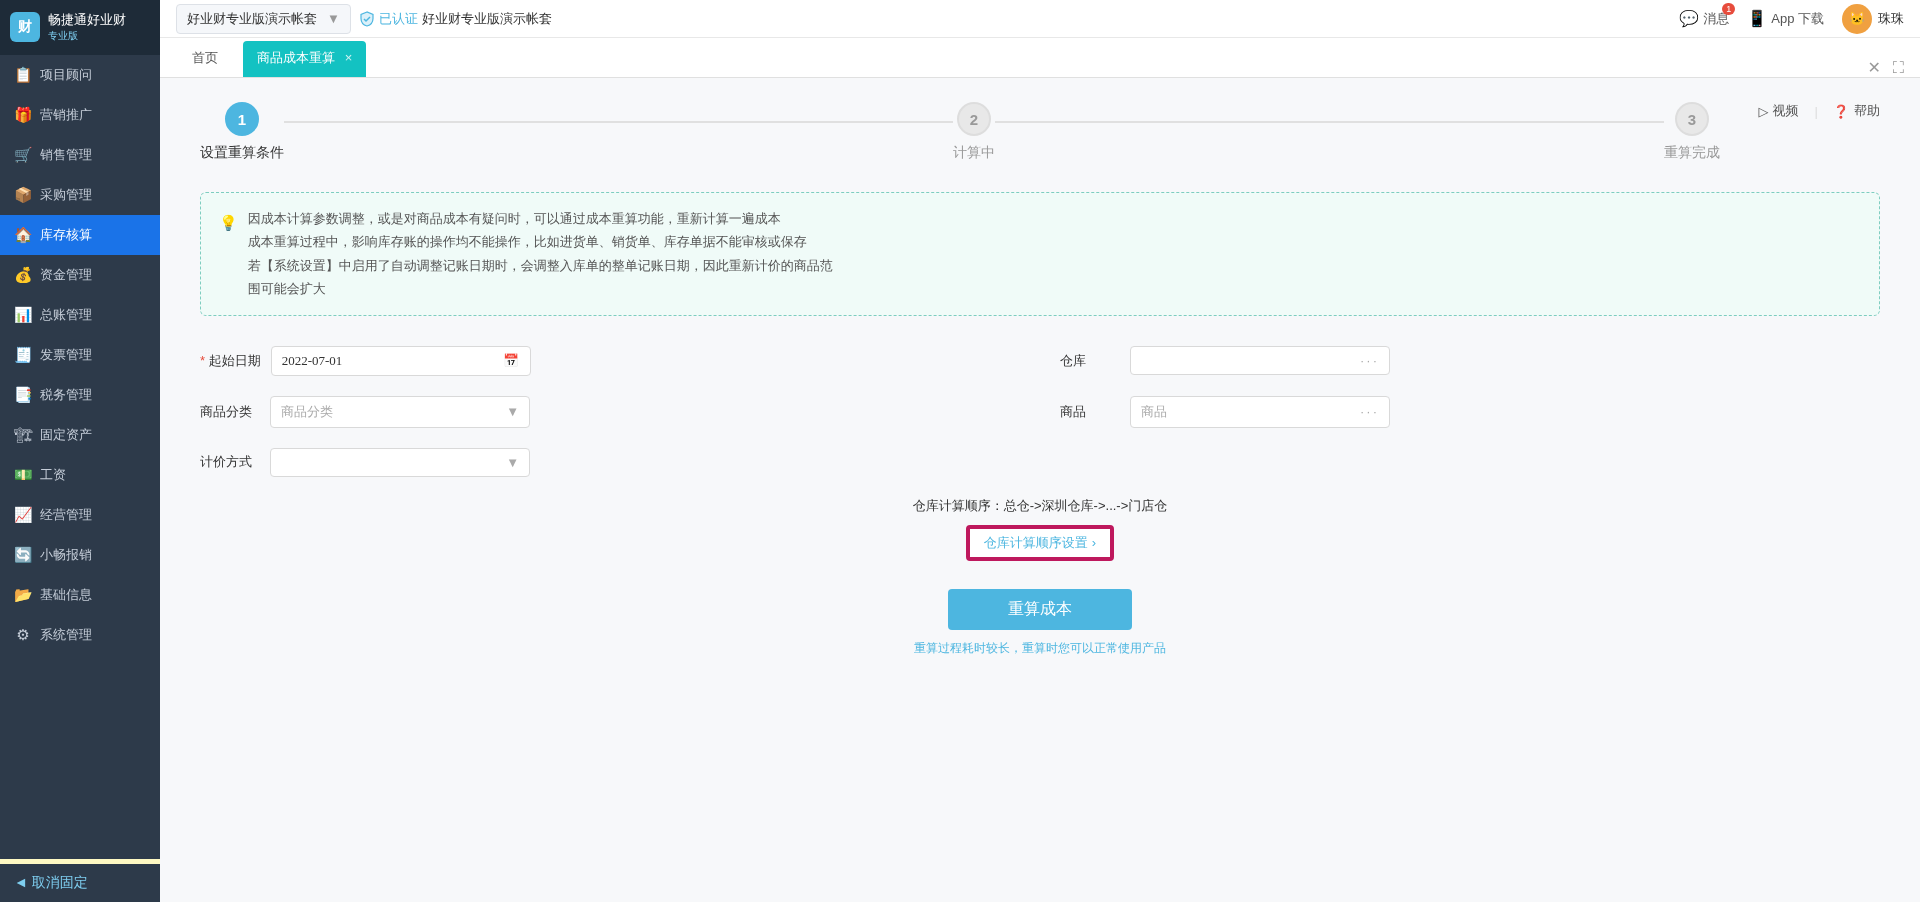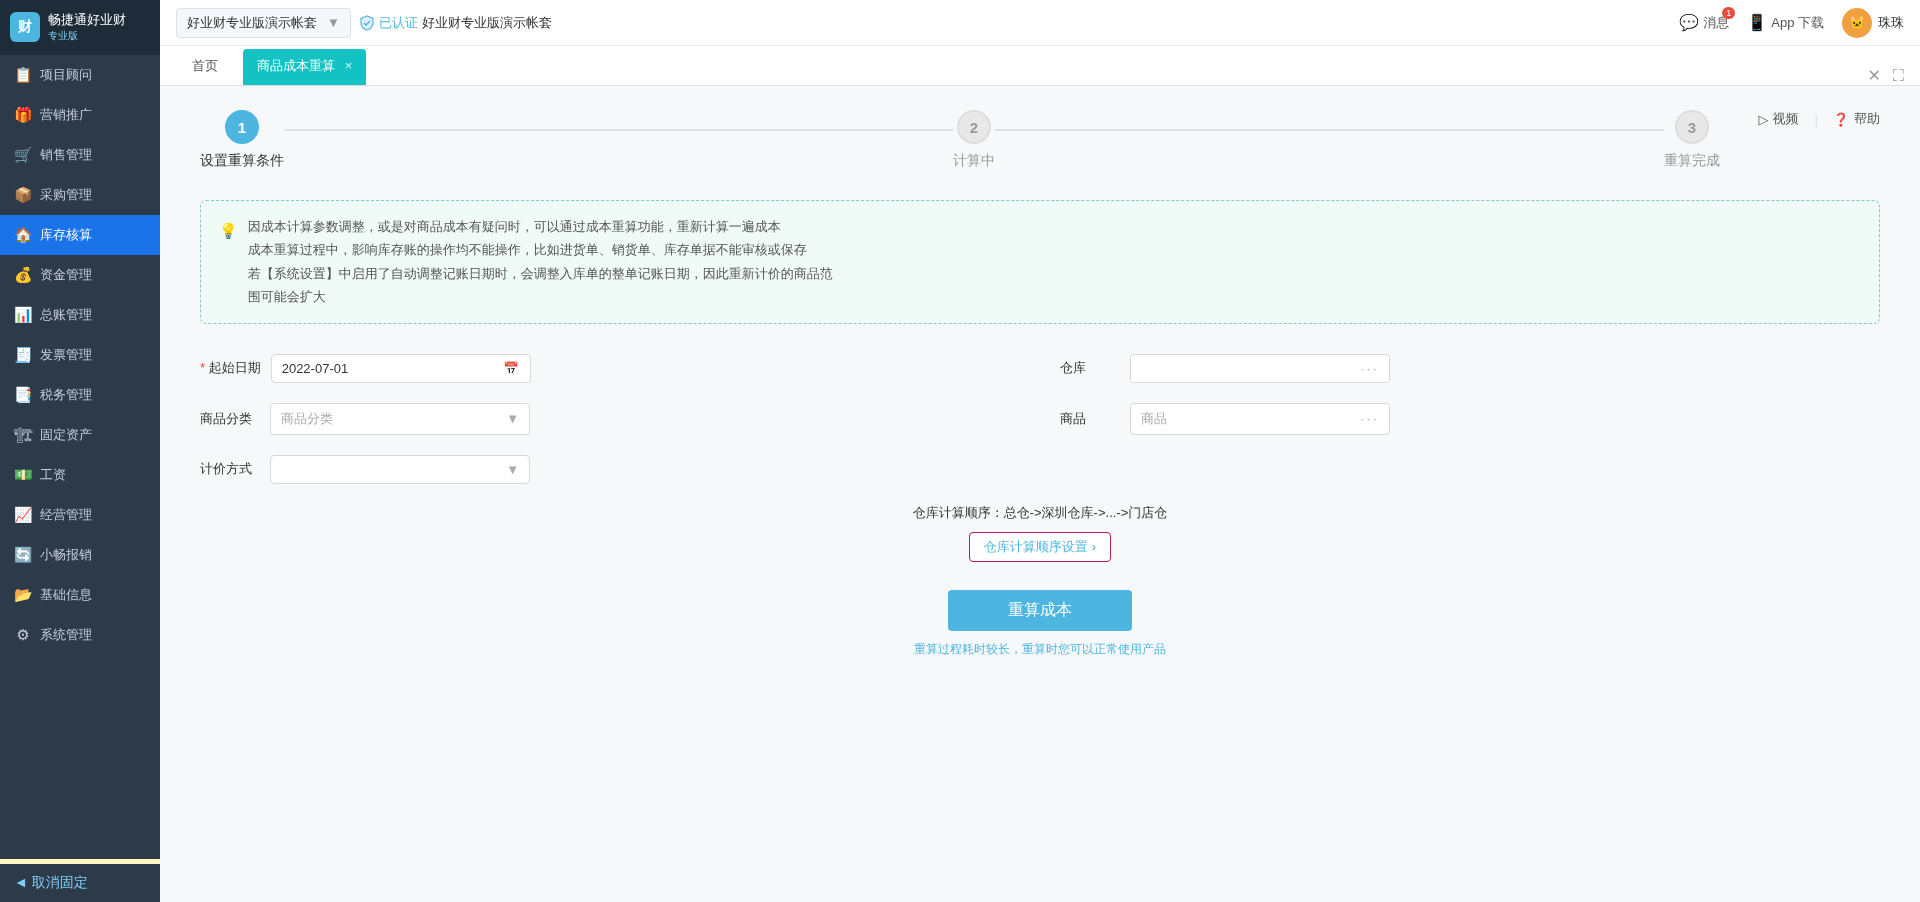--- a/index.html
+++ b/index.html
@@ -62,21 +62,21 @@
       flex: 1;
       display: flex;
       flex-direction: column;
       background: #f0f2f5;
       overflow: hidden;
     }
 
     
     .topbar {
       background: #fff;
-      height: 46px;
+      height: 38px;
       display: flex;
       align-items: center;
       padding: 0 16px;
       border-bottom: 1px solid #e8e8e8;
       gap: 8px;
       flex-shrink: 0;
     }
     .topbar-account-select {
       display: flex;
       align-items: center;
@@ -285,21 +285,21 @@
       align-items: center;
       margin-bottom: 28px;
       gap: 10px;
       font-size: 13px;
       color: #333;
       flex-direction: column;
     }
     .warehouse-order-label { color: #333; white-space: nowrap; }
     .warehouse-order-btn {
       background: white;
-      border: 1px solid #be185d;
+      border: 4px solid #be185d;
       color: #4db6e0;
       border-radius: 4px;
       padding: 5px 14px;
       cursor: pointer;
       font-size: 13px;
       display: flex; align-items: center; gap: 4px;
     }
 
     
     .recalc-section {
@@ -500,21 +500,21 @@
         <div>成本重算过程中，影响库存账的操作均不能操作，比如进货单、销货单、库存单据不能审核或保存</div>
         <div>若【系统设置】中启用了自动调整记账日期时，会调整入库单的整单记账日期，因此重新计价的商品范</div>
         <div>围可能会扩大</div>
       </div>
     </div>
 
     <div class="form-row">
 
       <div class="form-field">
         <span class="form-label required">起始日期</span>
-        <div class="form-input" style="max-width: 260px; min-width: 180px;">
+        <div class="form-input" style="max-width: 260px; min-width: 180px; font-family: Liberation Serif, serif;">
           <span>2022-07-01</span>
           <span class="form-input-icon">📅</span>
         </div>
       </div>
 
       <div class="form-field">
         <span class="form-label">仓库</span>
         <div class="form-input" style="max-width: 260px; min-width: 180px;">
           <span style="color:#aaa;"></span>
           <span class="form-input-dots">···</span>

